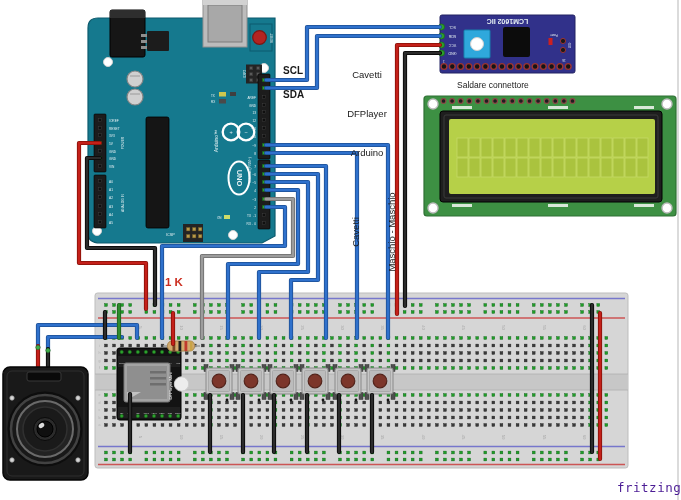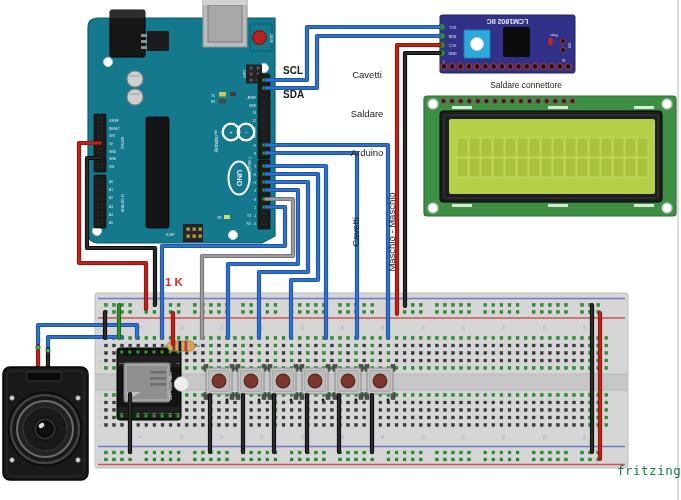--- a/index.html
+++ b/index.html
@@ -8,24 +8,24 @@
   .stage svg{position:absolute;left:0;top:0;}
   .olabel{position:absolute;color:#1a1a1a;white-space:pre;}
   #lbl-scl,#lbl-sda{font:700 10px "Liberation Sans",sans-serif;}
   #lbl-scl{left:283px;top:65px;}
   #lbl-sda{left:283px;top:89px;}
   #lbl-cav-fm{left:336px;top:42px;width:62px;text-align:center;
               font:500 9.5px "Liberation Sans",sans-serif;line-height:13px;}
   #lbl-cav-mm{left:292px;top:219px;width:94px;height:26px;transform:rotate(-90deg);
               text-align:center;font:500 9.5px "Liberation Sans",sans-serif;line-height:12px;}
   #lbl-1k{left:165px;top:276px;font:700 11.5px "Liberation Sans",sans-serif;color:#cc2d1f;text-align:center;}
-  #lbl-saldare{left:441px;top:80px;width:121px;text-align:right;
+  #lbl-saldare{left:457px;top:80px;width:121px;text-align:left;
                font:8.5px "Liberation Sans",sans-serif;color:#1a1a1a;}
-  #lbl-fritzing{left:617px;top:463px;font:12.5px "DejaVu Sans Mono",monospace;
-                color:#15803d;letter-spacing:.5px;}
+  #lbl-fritzing{left:617px;top:480px;font:12.5px "DejaVu Sans Mono",monospace;
+                color:#4c1d95;letter-spacing:.5px;}
   .lline{display:block;}
 </style>
 </head>
 <body>
 
 <div class="stage">
   <svg id="scene" width="681" height="500" viewBox="0 0 681 500">
       <g>
         <rect x="95" y="293" width="533" height="175" rx="2.5" fill="#d6d6d6" stroke="#bdbdbd" stroke-width="1"></rect>
         <rect x="95" y="374" width="533" height="16" fill="#c7c7c7"></rect>
@@ -1423,21 +1423,21 @@
       <g>
         <line x1="678" y1="0" x2="678" y2="500" stroke="#cfcfcf" stroke-width="1.5"></line>
       </g>
     </svg>
 
   <div class="olabel" id="lbl-scl">SCL</div>
   <div class="olabel" id="lbl-sda">SDA</div>
 
   <div class="olabel" id="lbl-cav-fm">
     <span class="lline">Cavetti</span>
-    <span class="lline">Saldare</span>
+    <span class="lline">DFPlayer</span>
     <span class="lline">Arduino</span>
   </div>
 
   <div class="olabel" id="lbl-cav-mm">
     <span class="lline">Cavetti</span>
     <span class="lline">Maschio - Maschio</span>
   </div>
 
   <div class="olabel" id="lbl-1k">1 K</div>
   <div class="olabel" id="lbl-saldare">Saldare connettore</div>

